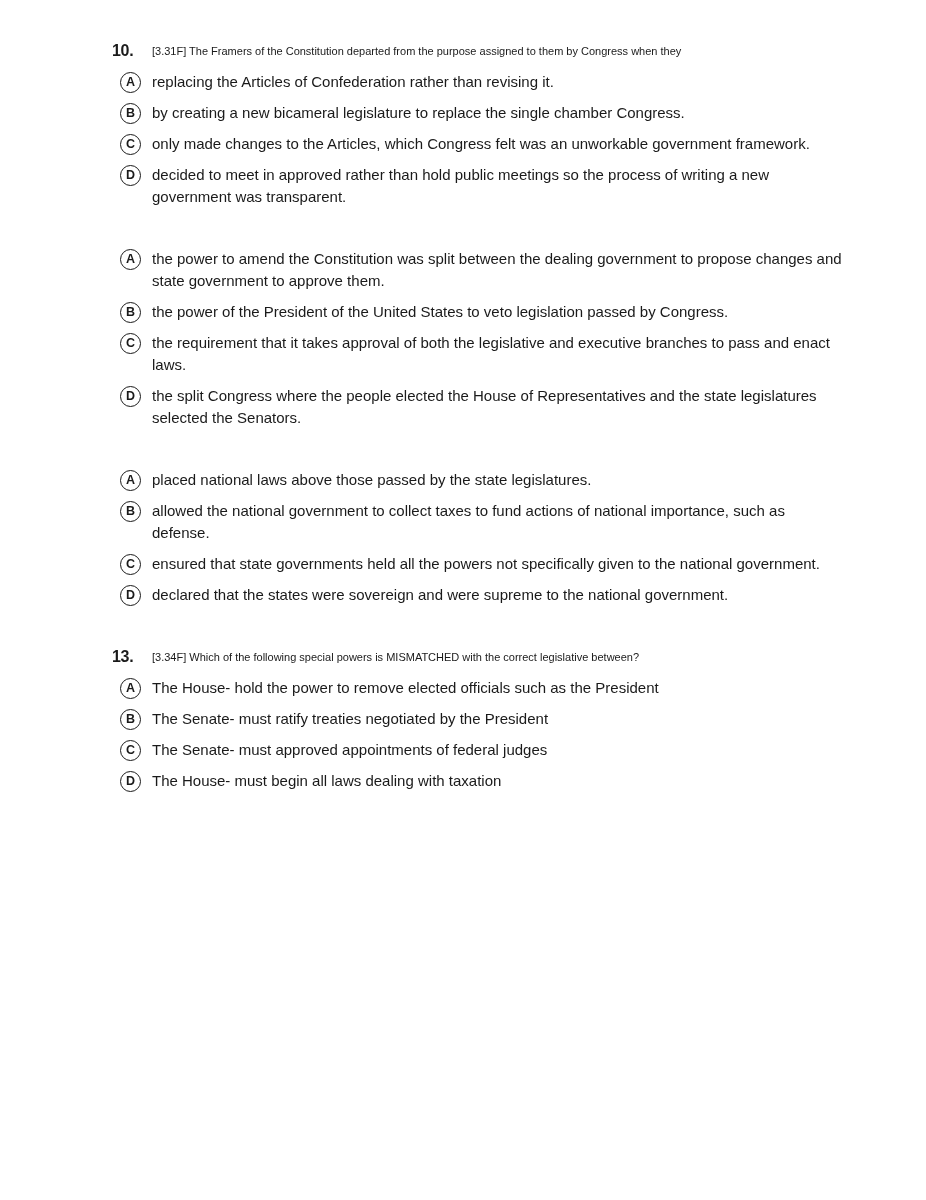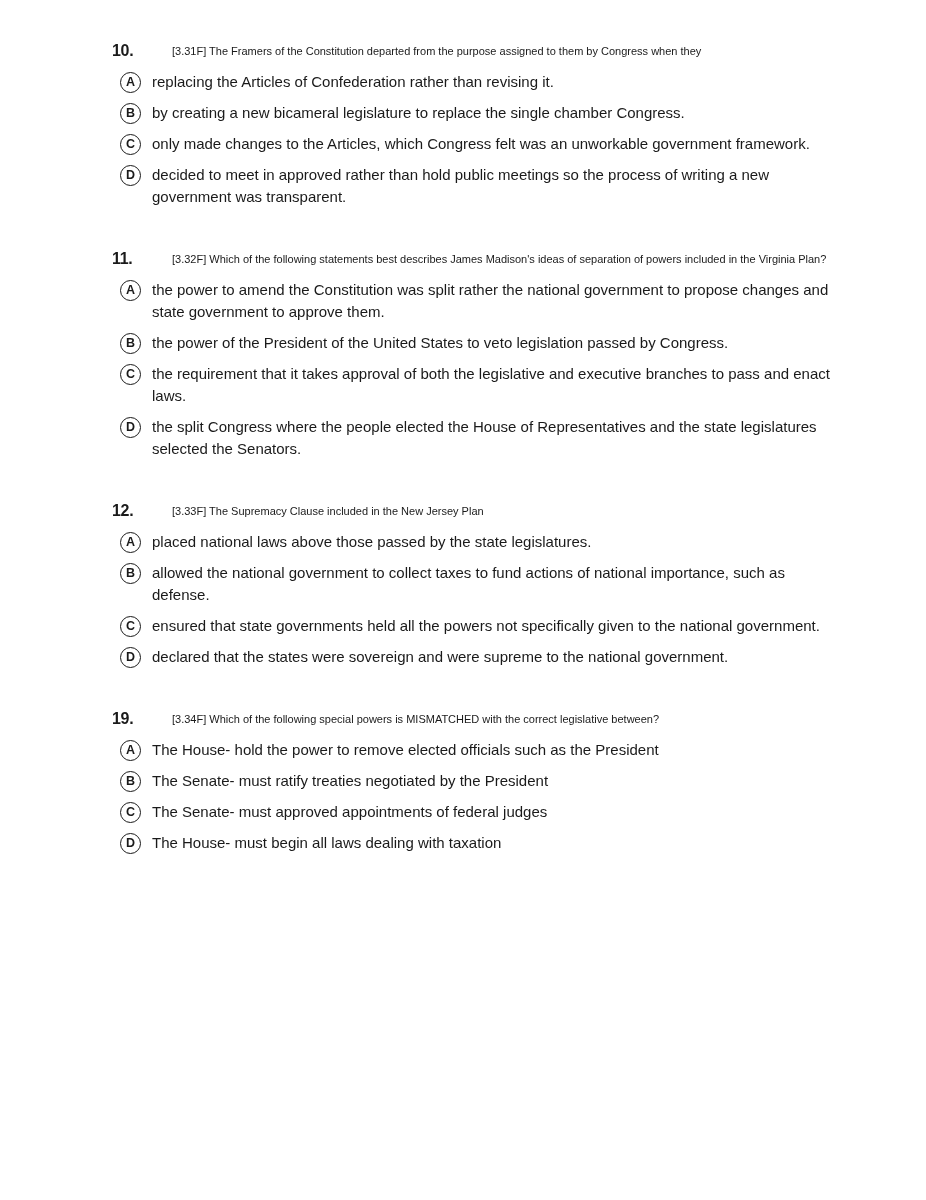--- a/index.html
+++ b/index.html
@@ -30,21 +30,20 @@
   }
   .question-block:last-child {
     margin-bottom: 0;
   }
 
   
   .stem {
     display: flex;
     align-items: flex-start;
     margin-bottom: 6px;
-    gap: 20px;
   }
   .q-number {
     flex: 0 0 auto;
     width: 40px;
     font-size: 16px;
     font-weight: bold;
     line-height: 22px;
     letter-spacing: -0.3px;
     white-space: nowrap;
   }
@@ -121,82 +120,74 @@
           <div class="opt-text">only made changes to the Articles, which Congress felt was an unworkable government framework.</div>
         </div>
         <div class="option">
           <div class="opt-marker">
             <div class="circle">D</div>
           </div>
           <div class="opt-text">decided to meet in approved rather than hold public meetings so the process of writing a new government was transparent.</div>
         </div>
       </div>
       <div class="question-block">
+        <div class="option">
+          <div class="opt-marker">
+            <div class="circle">A</div>
+          </div>
+          <div class="opt-text">the power to amend the Constitution was split between the dealing government to propose changes and state government to approve them.</div>
+        </div>
+        <div class="option">
+          <div class="opt-marker">
+            <div class="circle">B</div>
+          </div>
+          <div class="opt-text">the power of the President of the United States to veto legislation passed by Congress.</div>
+        </div>
+        <div class="option">
+          <div class="opt-marker">
+            <div class="circle">C</div>
+          </div>
+          <div class="opt-text">the requirement that it takes approval of both the legislative and executive branches to pass and enact laws.</div>
+        </div>
+        <div class="option">
+          <div class="opt-marker">
+            <div class="circle">D</div>
+          </div>
+          <div class="opt-text">the split Congress where the people elected the House of Representatives and the state legislatures selected the Senators.</div>
+        </div>
+      </div>
+      <div class="question-block">
+        <div class="option">
+          <div class="opt-marker">
+            <div class="circle">A</div>
+          </div>
+          <div class="opt-text">placed national laws above those passed by the state legislatures.</div>
+        </div>
+        <div class="option">
+          <div class="opt-marker">
+            <div class="circle">B</div>
+          </div>
+          <div class="opt-text">allowed the national government to collect taxes to fund actions of national importance, such as defense.</div>
+        </div>
+        <div class="option">
+          <div class="opt-marker">
+            <div class="circle">C</div>
+          </div>
+          <div class="opt-text">ensured that state governments held all the powers not specifically given to the national government.</div>
+        </div>
+        <div class="option">
+          <div class="opt-marker">
+            <div class="circle">D</div>
+          </div>
+          <div class="opt-text">declared that the states were sovereign and were supreme to the national government.</div>
+        </div>
+      </div>
+      <div class="question-block">
         <div class="stem">
-          <div class="q-number">11.</div>
-          <div class="q-text">[3.32F] Which of the following statements best describes James Madison's ideas of separation of powers included in the Virginia Plan?</div>
-        </div>
-        <div class="option">
-          <div class="opt-marker">
-            <div class="circle">A</div>
-          </div>
-          <div class="opt-text">the power to amend the Constitution was split rather the national government to propose changes and state government to approve them.</div>
-        </div>
-        <div class="option">
-          <div class="opt-marker">
-            <div class="circle">B</div>
-          </div>
-          <div class="opt-text">the power of the President of the United States to veto legislation passed by Congress.</div>
-        </div>
-        <div class="option">
-          <div class="opt-marker">
-            <div class="circle">C</div>
-          </div>
-          <div class="opt-text">the requirement that it takes approval of both the legislative and executive branches to pass and enact laws.</div>
-        </div>
-        <div class="option">
-          <div class="opt-marker">
-            <div class="circle">D</div>
-          </div>
-          <div class="opt-text">the split Congress where the people elected the House of Representatives and the state legislatures selected the Senators.</div>
-        </div>
-      </div>
-      <div class="question-block">
-        <div class="stem">
-          <div class="q-number">12.</div>
-          <div class="q-text">[3.33F] The Supremacy Clause included in the New Jersey Plan</div>
-        </div>
-        <div class="option">
-          <div class="opt-marker">
-            <div class="circle">A</div>
-          </div>
-          <div class="opt-text">placed national laws above those passed by the state legislatures.</div>
-        </div>
-        <div class="option">
-          <div class="opt-marker">
-            <div class="circle">B</div>
-          </div>
-          <div class="opt-text">allowed the national government to collect taxes to fund actions of national importance, such as defense.</div>
-        </div>
-        <div class="option">
-          <div class="opt-marker">
-            <div class="circle">C</div>
-          </div>
-          <div class="opt-text">ensured that state governments held all the powers not specifically given to the national government.</div>
-        </div>
-        <div class="option">
-          <div class="opt-marker">
-            <div class="circle">D</div>
-          </div>
-          <div class="opt-text">declared that the states were sovereign and were supreme to the national government.</div>
-        </div>
-      </div>
-      <div class="question-block">
-        <div class="stem">
-          <div class="q-number">19.</div>
+          <div class="q-number">13.</div>
           <div class="q-text">[3.34F] Which of the following special powers is MISMATCHED with the correct legislative between?</div>
         </div>
         <div class="option">
           <div class="opt-marker">
             <div class="circle">A</div>
           </div>
           <div class="opt-text">The House- hold the power to remove elected officials such as the President</div>
         </div>
         <div class="option">
           <div class="opt-marker">

